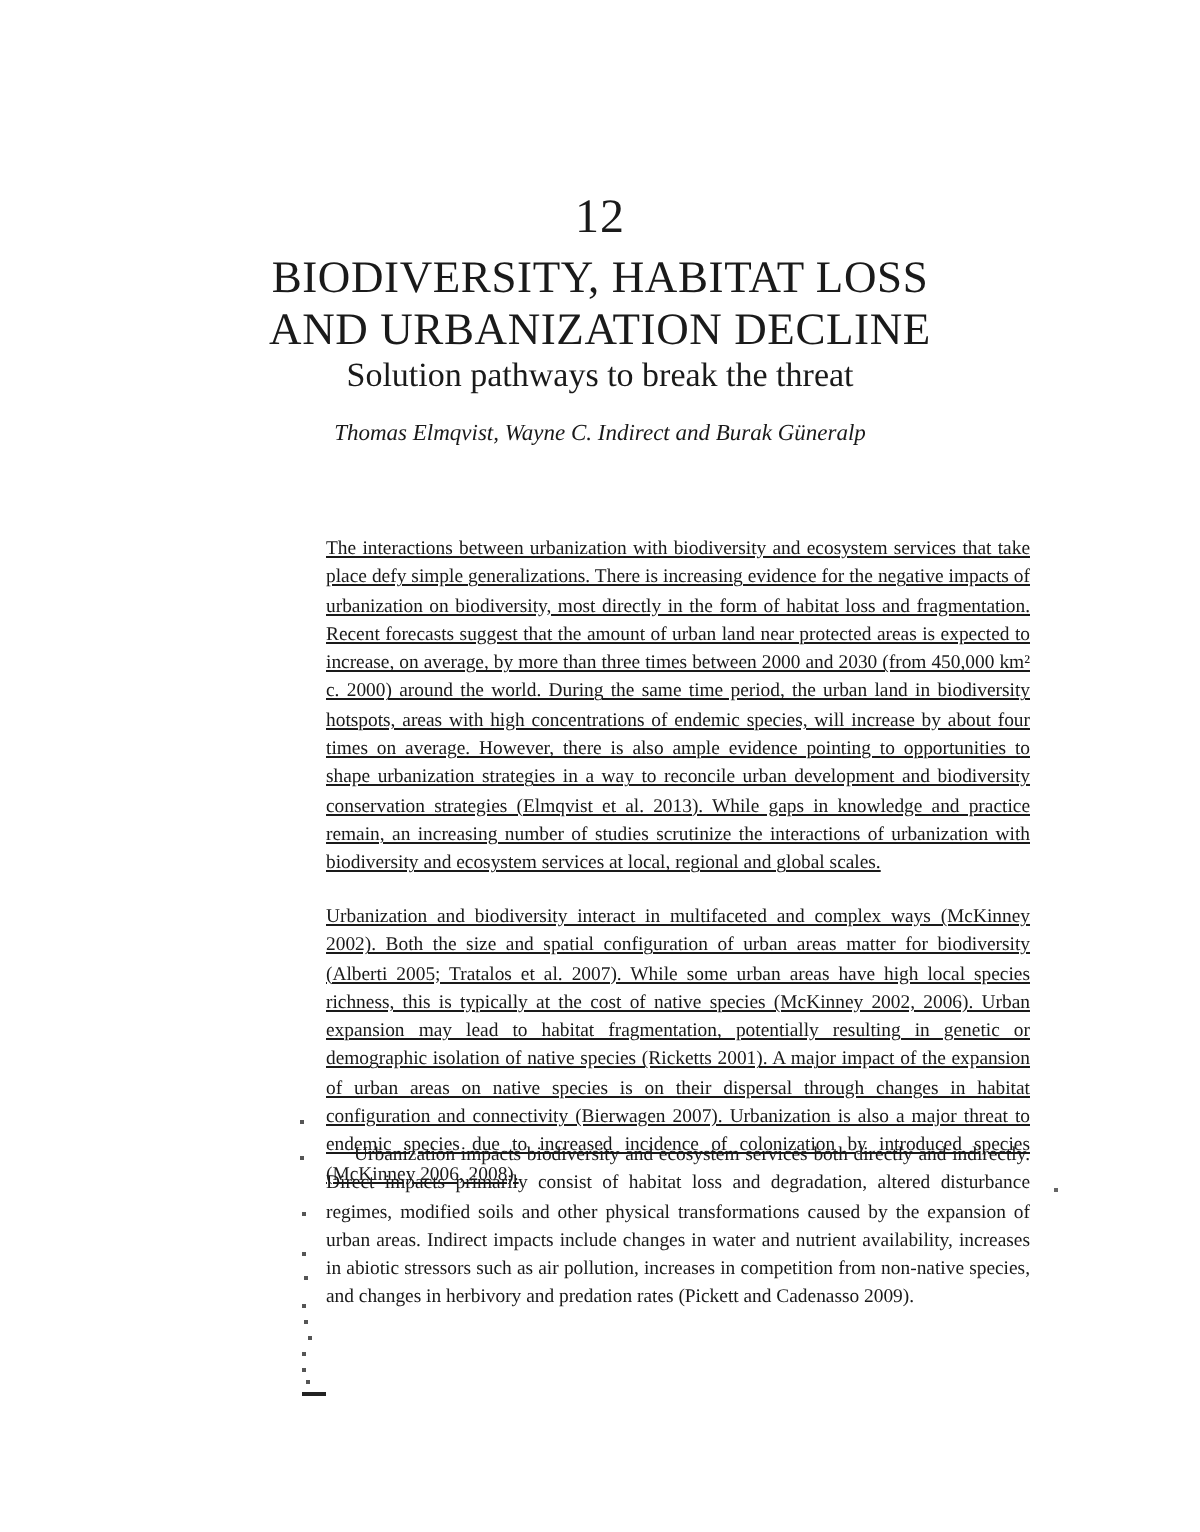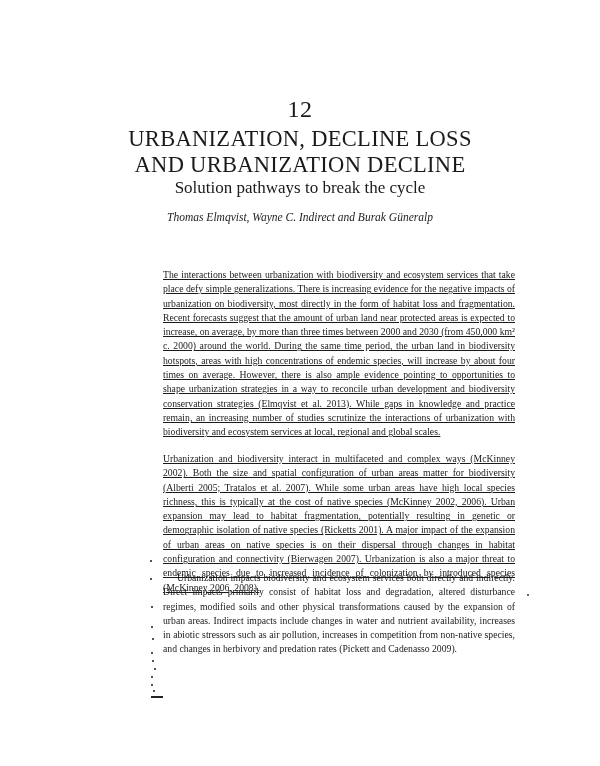--- a/index.html
+++ b/index.html
@@ -28,24 +28,24 @@
   .margin-dots { position: absolute; left: 148px; top: 560px; width: 20px; height: 140px; }
   .margin-dots span { position: absolute; width: 2px; height: 2px; background: #555; }
   .scan-mark { position: absolute; left: 527px; top: 594px; width: 2px; height: 2px; background: #666; }
 </style>
 </head>
 <body>
 
 <div class="page">
   <div class="chapter-num">12</div>
   <div class="title">
-    <div>URBANIZATION, DECLINE LOSS</div>
+    <div>BIODIVERSITY, HABITAT LOSS</div>
     <div>AND URBANIZATION DECLINE</div>
   </div>
-  <div class="subtitle">Solution pathways to break the cycle</div>
+  <div class="subtitle">Solution pathways to break the threat</div>
   <div class="authors">Thomas Elmqvist, Wayne C. Indirect and Burak Güneralp</div>
 
   <div class="body-text p-intro">
     <p>The interactions between urbanization with biodiversity and ecosystem services that take place defy simple generalizations. There is increasing evidence for the negative impacts of urbanization on biodiversity, most directly in the form of habitat loss and fragmentation. Recent forecasts suggest that the amount of urban land near protected areas is expected to increase, on average, by more than three times between 2000 and 2030 (from 450,000 km² c. 2000) around the world. During the same time period, the urban land in biodiversity hotspots, areas with high concentrations of endemic species, will increase by about four times on average. However, there is also ample evidence pointing to opportunities to shape urbanization strategies in a way to reconcile urban development and biodiversity conservation strategies (Elmqvist et al. 2013). While gaps in knowledge and practice remain, an increasing number of studies scrutinize the interactions of urbanization with biodiversity and ecosystem services at local, regional and global scales.</p>
   </div>
 
 
   <div class="body-text p-sec1">
     <p>Urbanization and biodiversity interact in multifaceted and complex ways (McKinney 2002). Both the size and spatial configuration of urban areas matter for biodiversity (Alberti 2005; Tratalos et al. 2007). While some urban areas have high local species richness, this is typically at the cost of native species (McKinney 2002, 2006). Urban expansion may lead to habitat fragmentation, potentially resulting in genetic or demographic isolation of native species (Ricketts 2001). A major impact of the expansion of urban areas on native species is on their dispersal through changes in habitat configuration and connectivity (Bierwagen 2007). Urbanization is also a major threat to endemic species due to increased incidence of colonization by introduced species (McKinney 2006, 2008).</p>
   </div>

